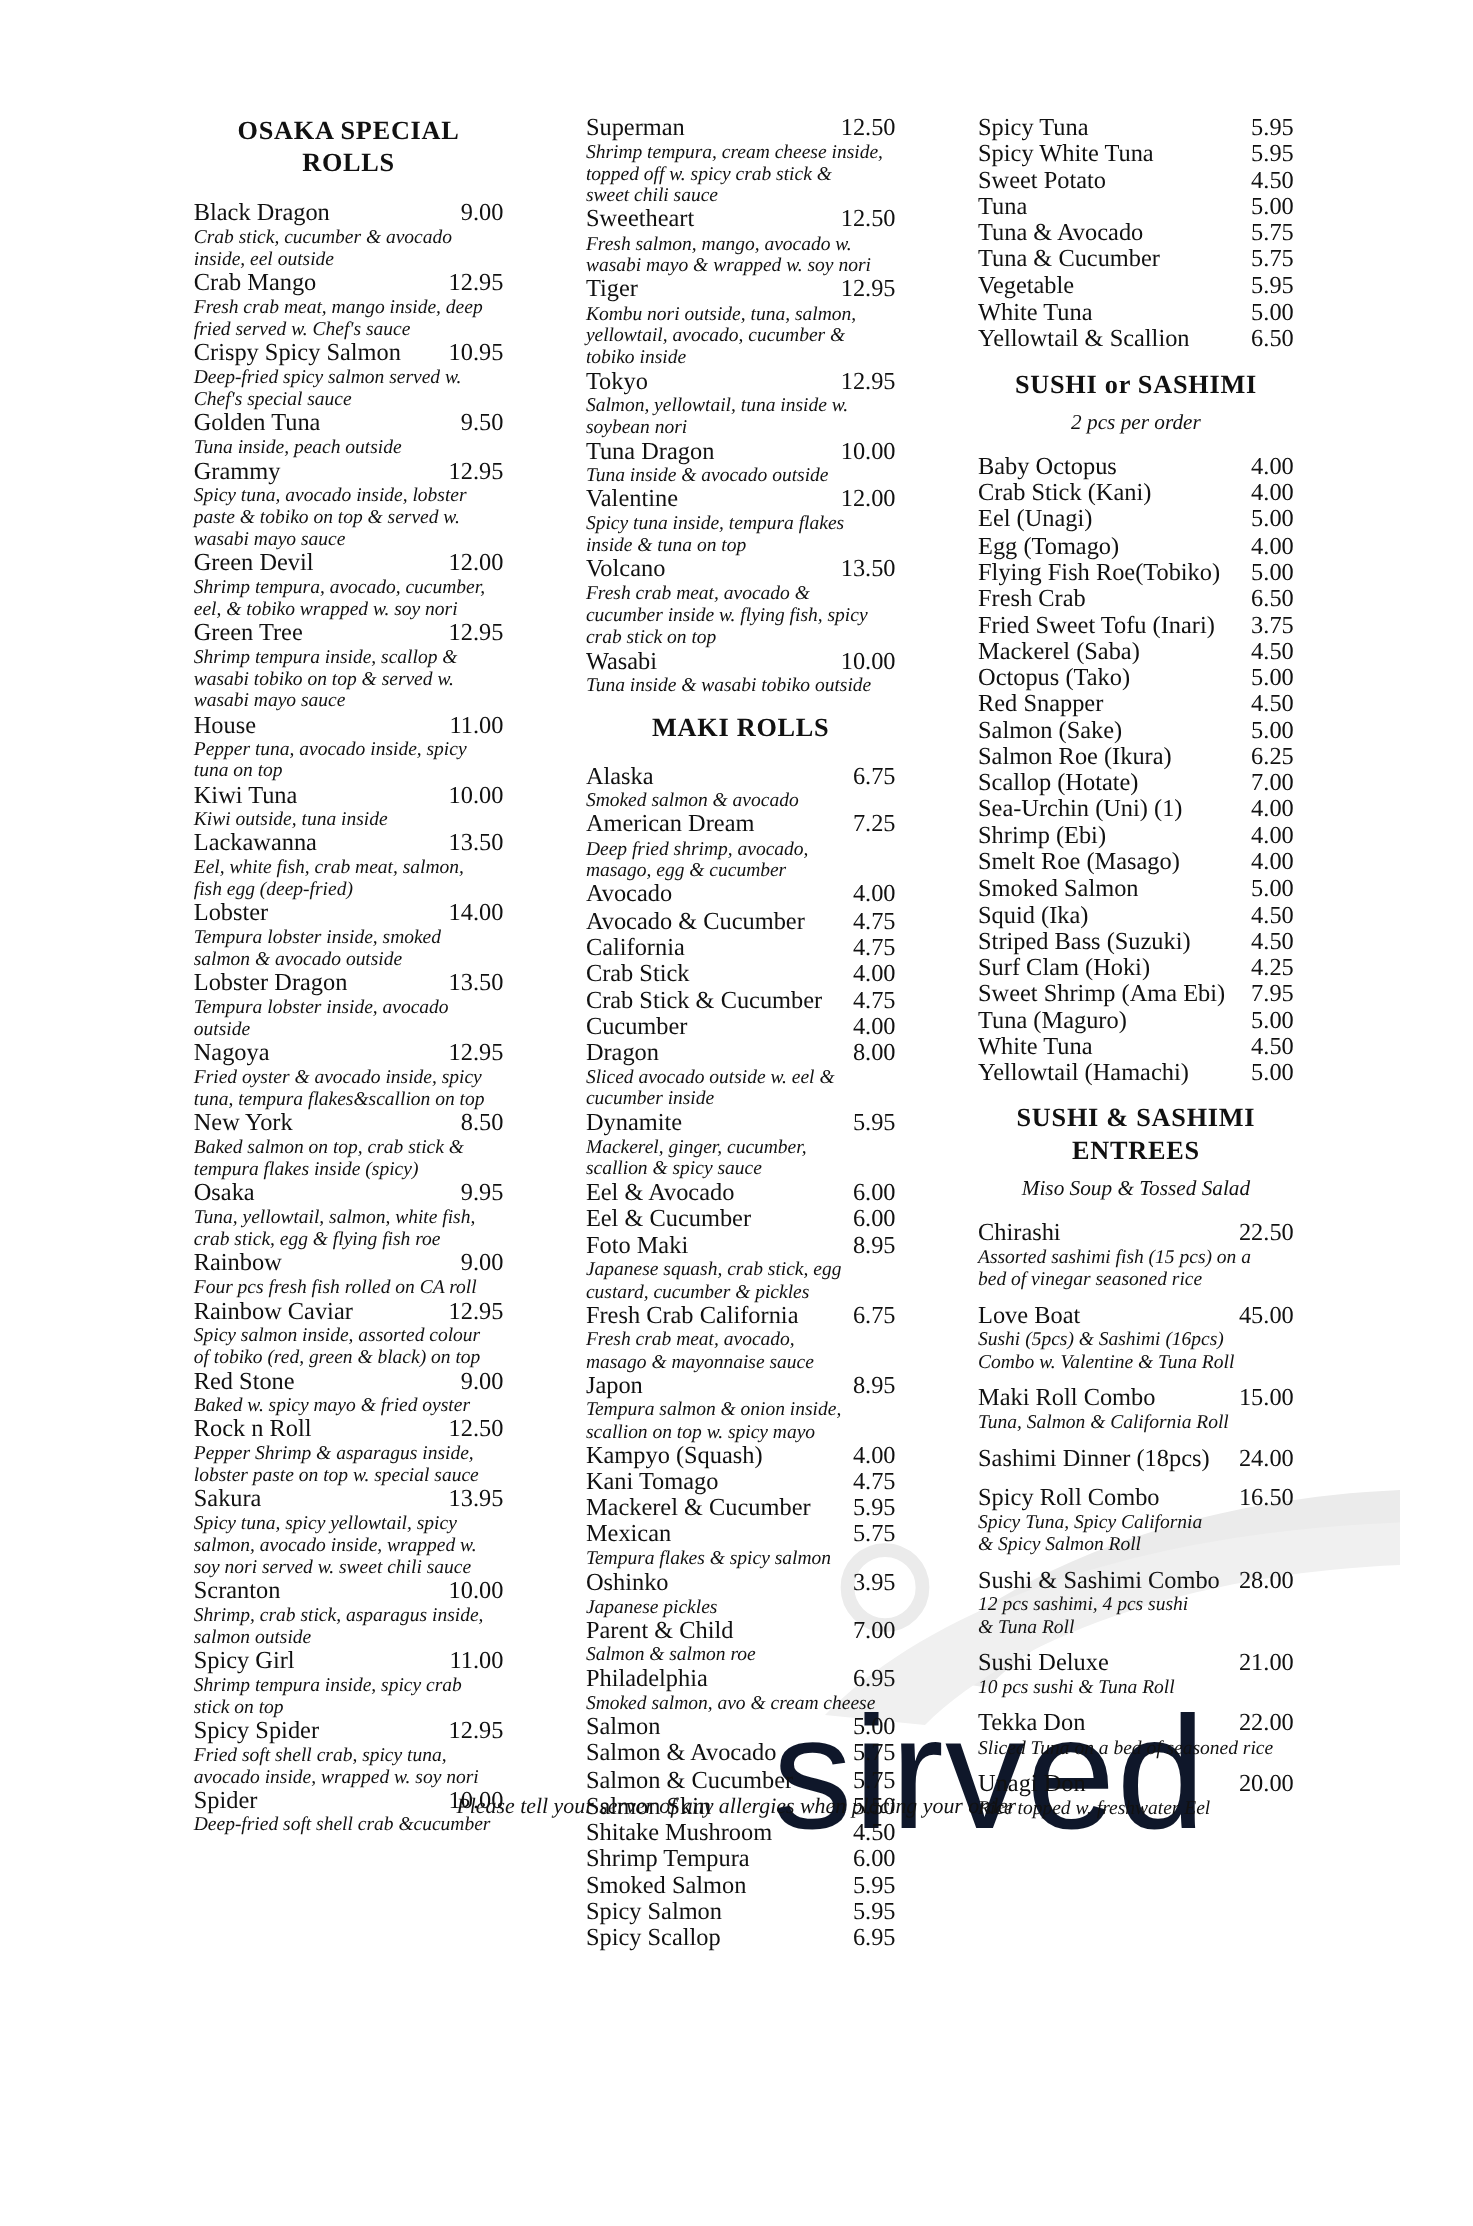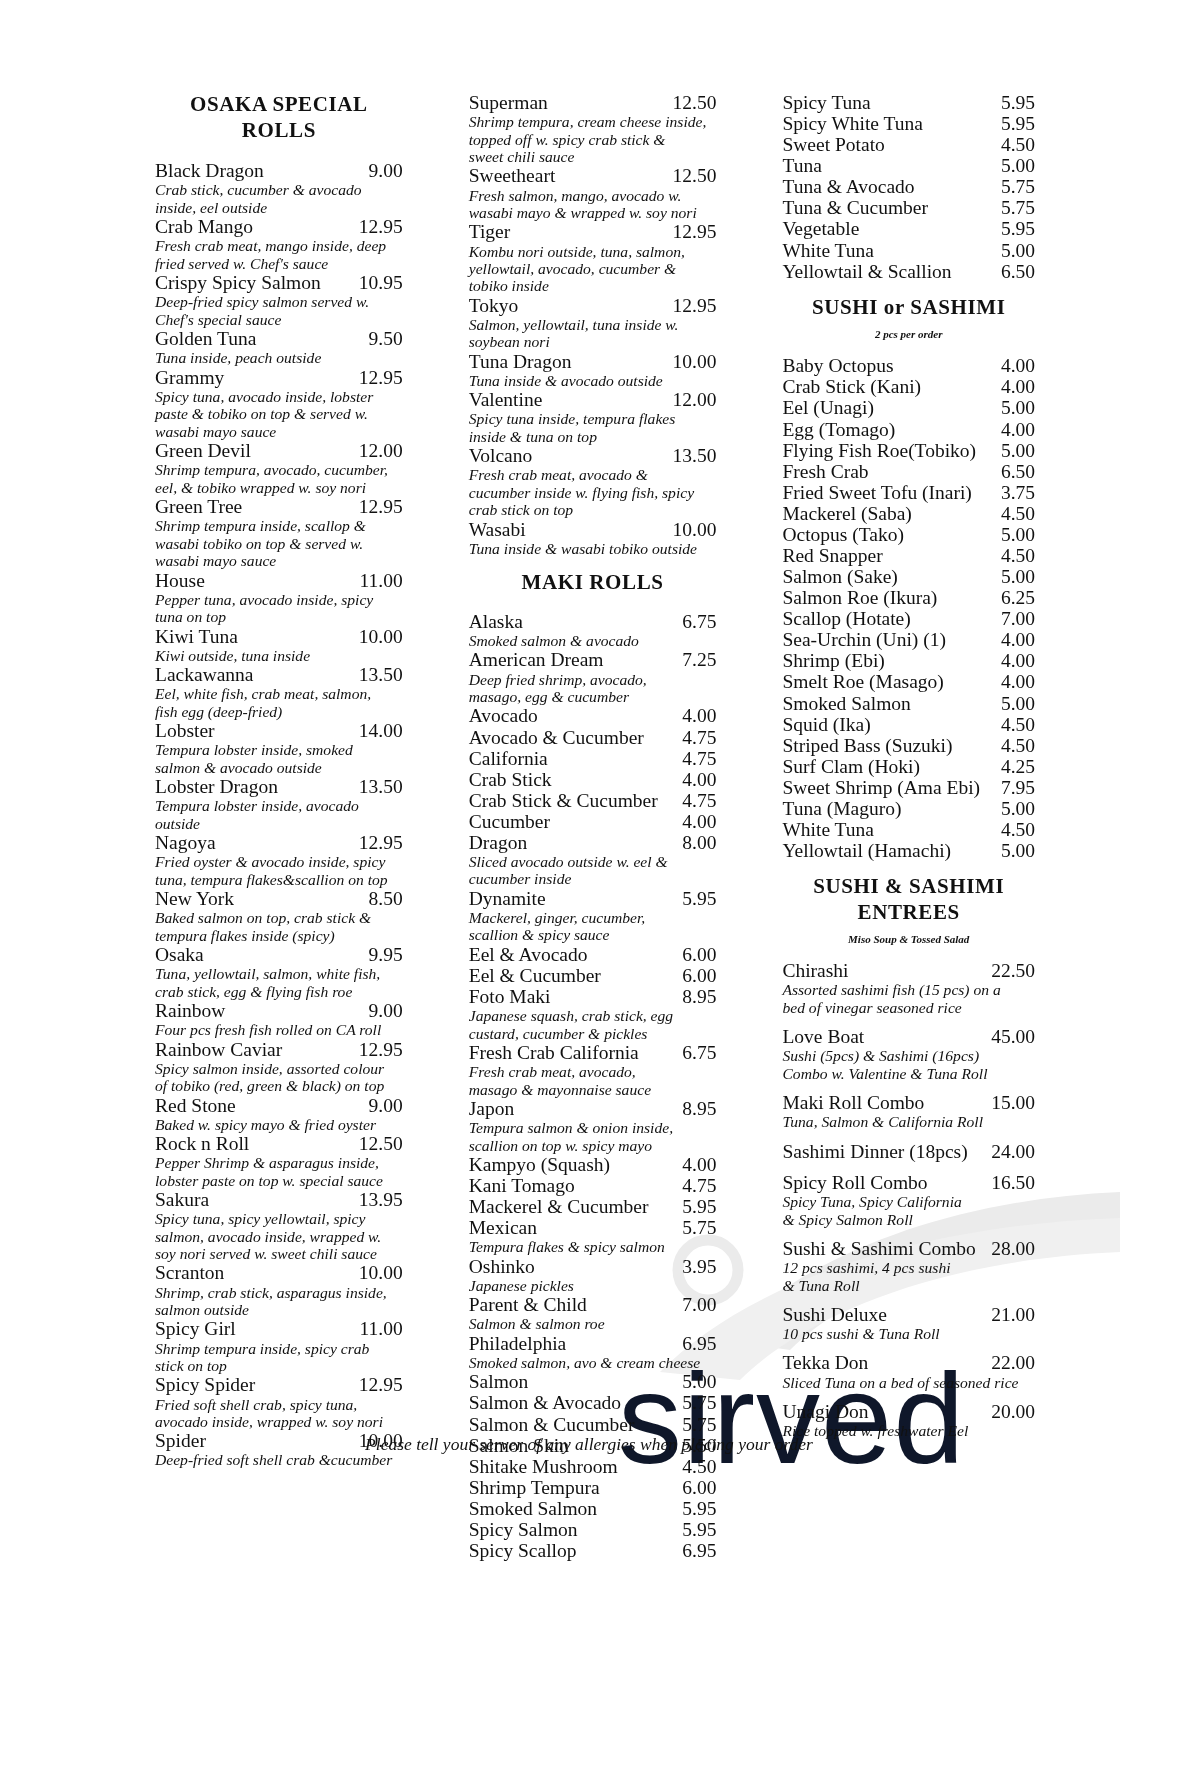--- a/index.html
+++ b/index.html
@@ -68,22 +68,22 @@
     font-weight: bold;
     font-size: 21px;
     letter-spacing: 0.6px;
     line-height: 1.22;
     margin: 0 0 18px 0;
   }
   .sec-head.tight { margin-bottom: 16px; }
   .sec-sub {
     text-align: center;
     font-style: italic;
-    font-weight: bold;
-    font-size: 11px;
+    font-weight: normal;
+    font-size: 17px;
     margin: -10px 0 16px 0;
   }
 
   
   .item {
     display: flex;
     justify-content: space-between;
     align-items: baseline;
     font-size: 19.5px;
     line-height: 1.03;

